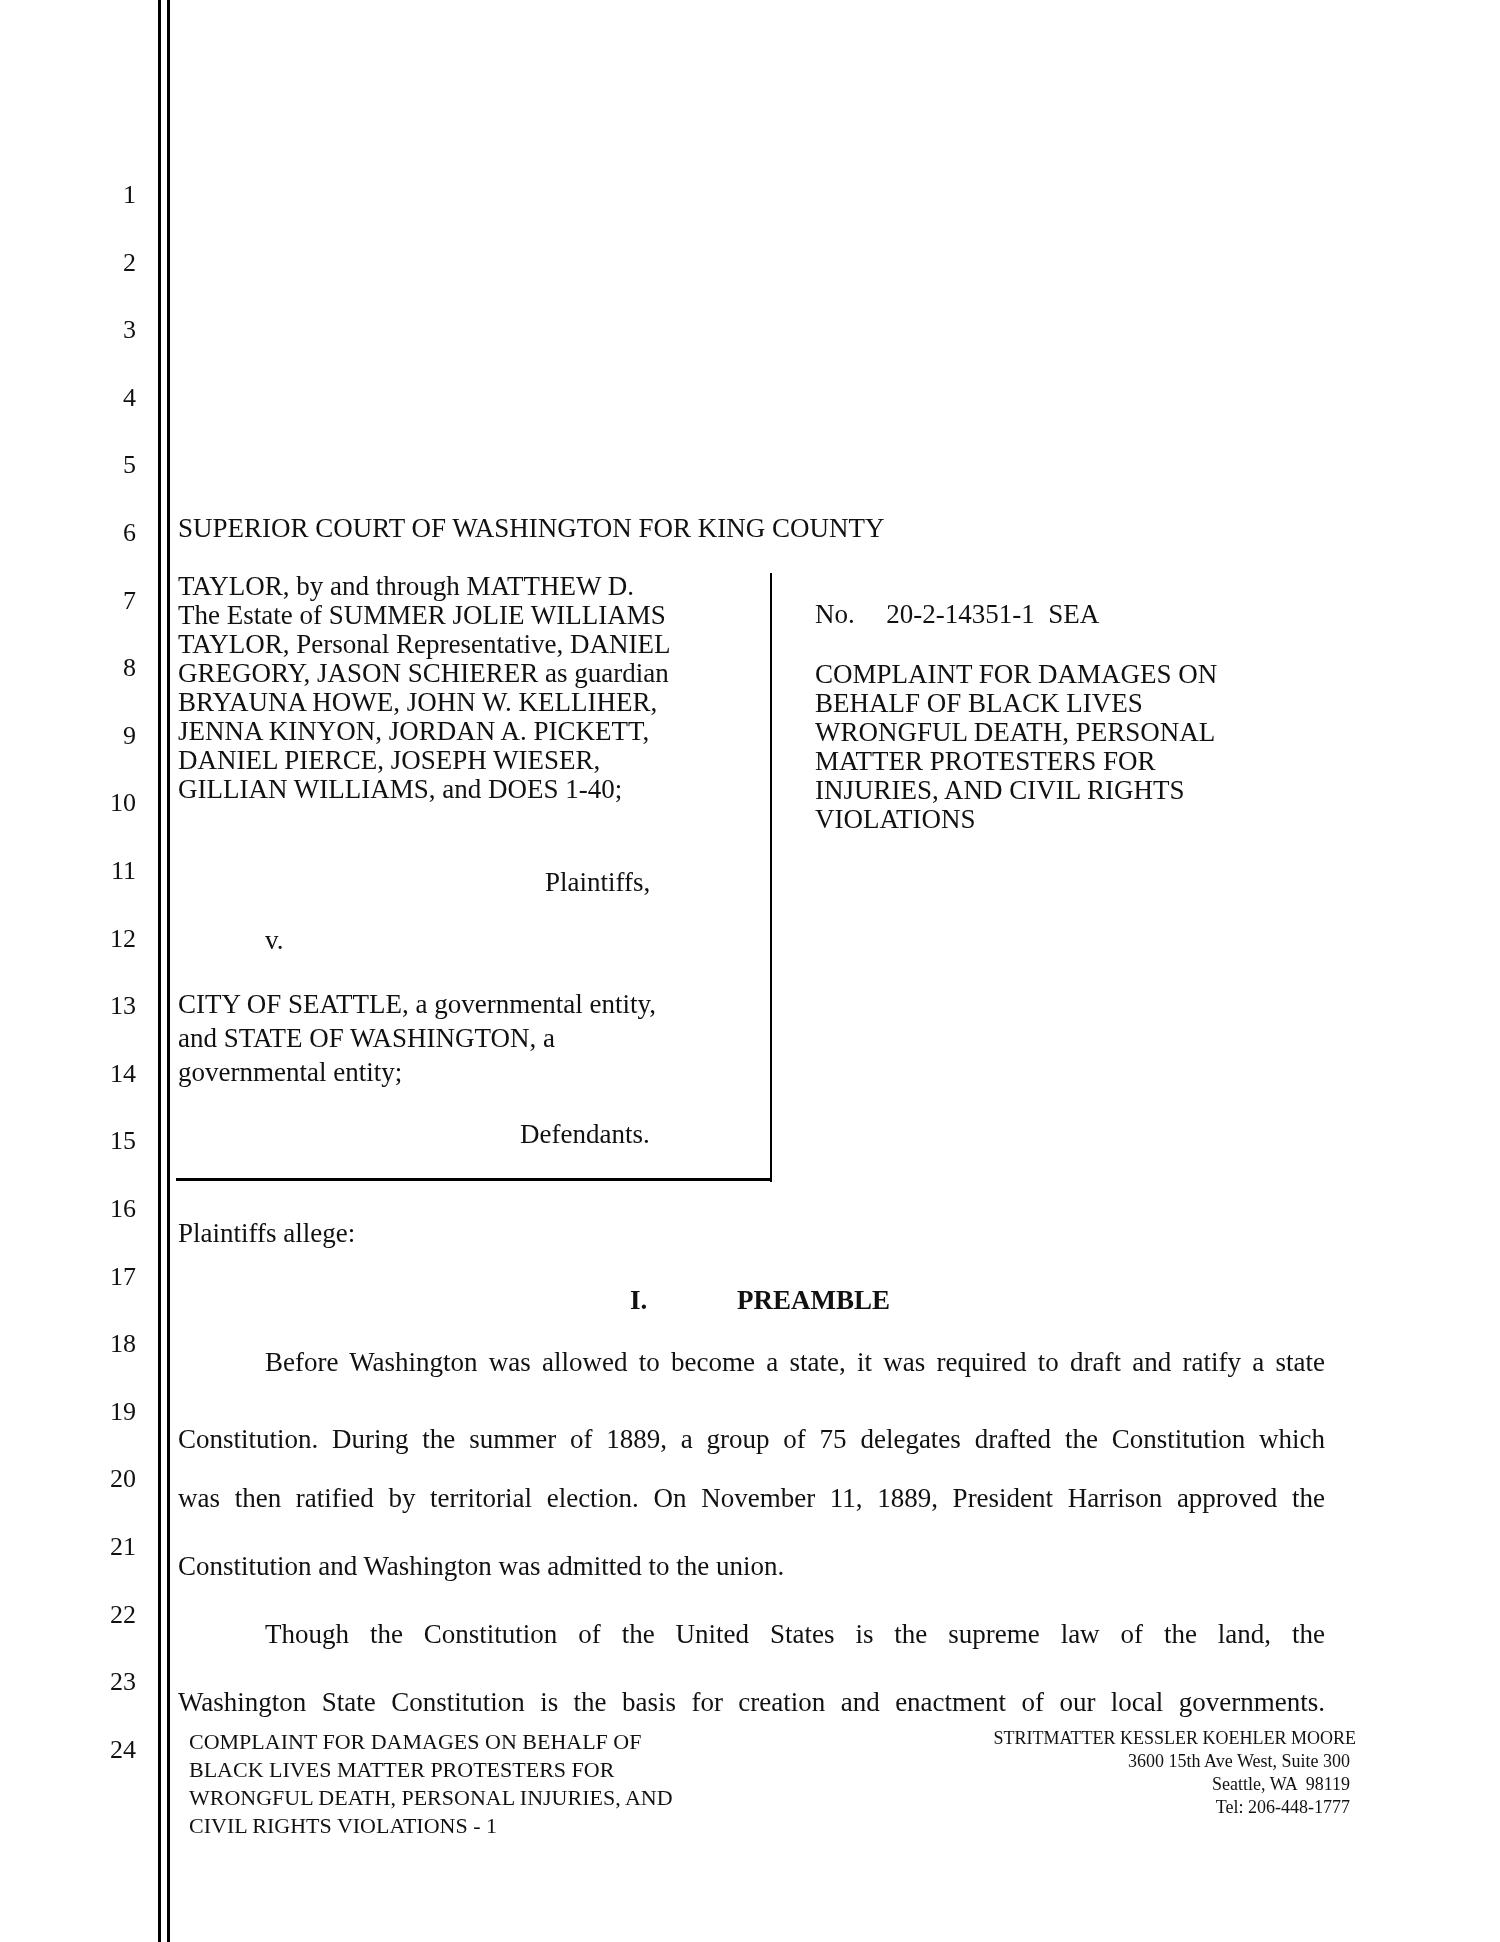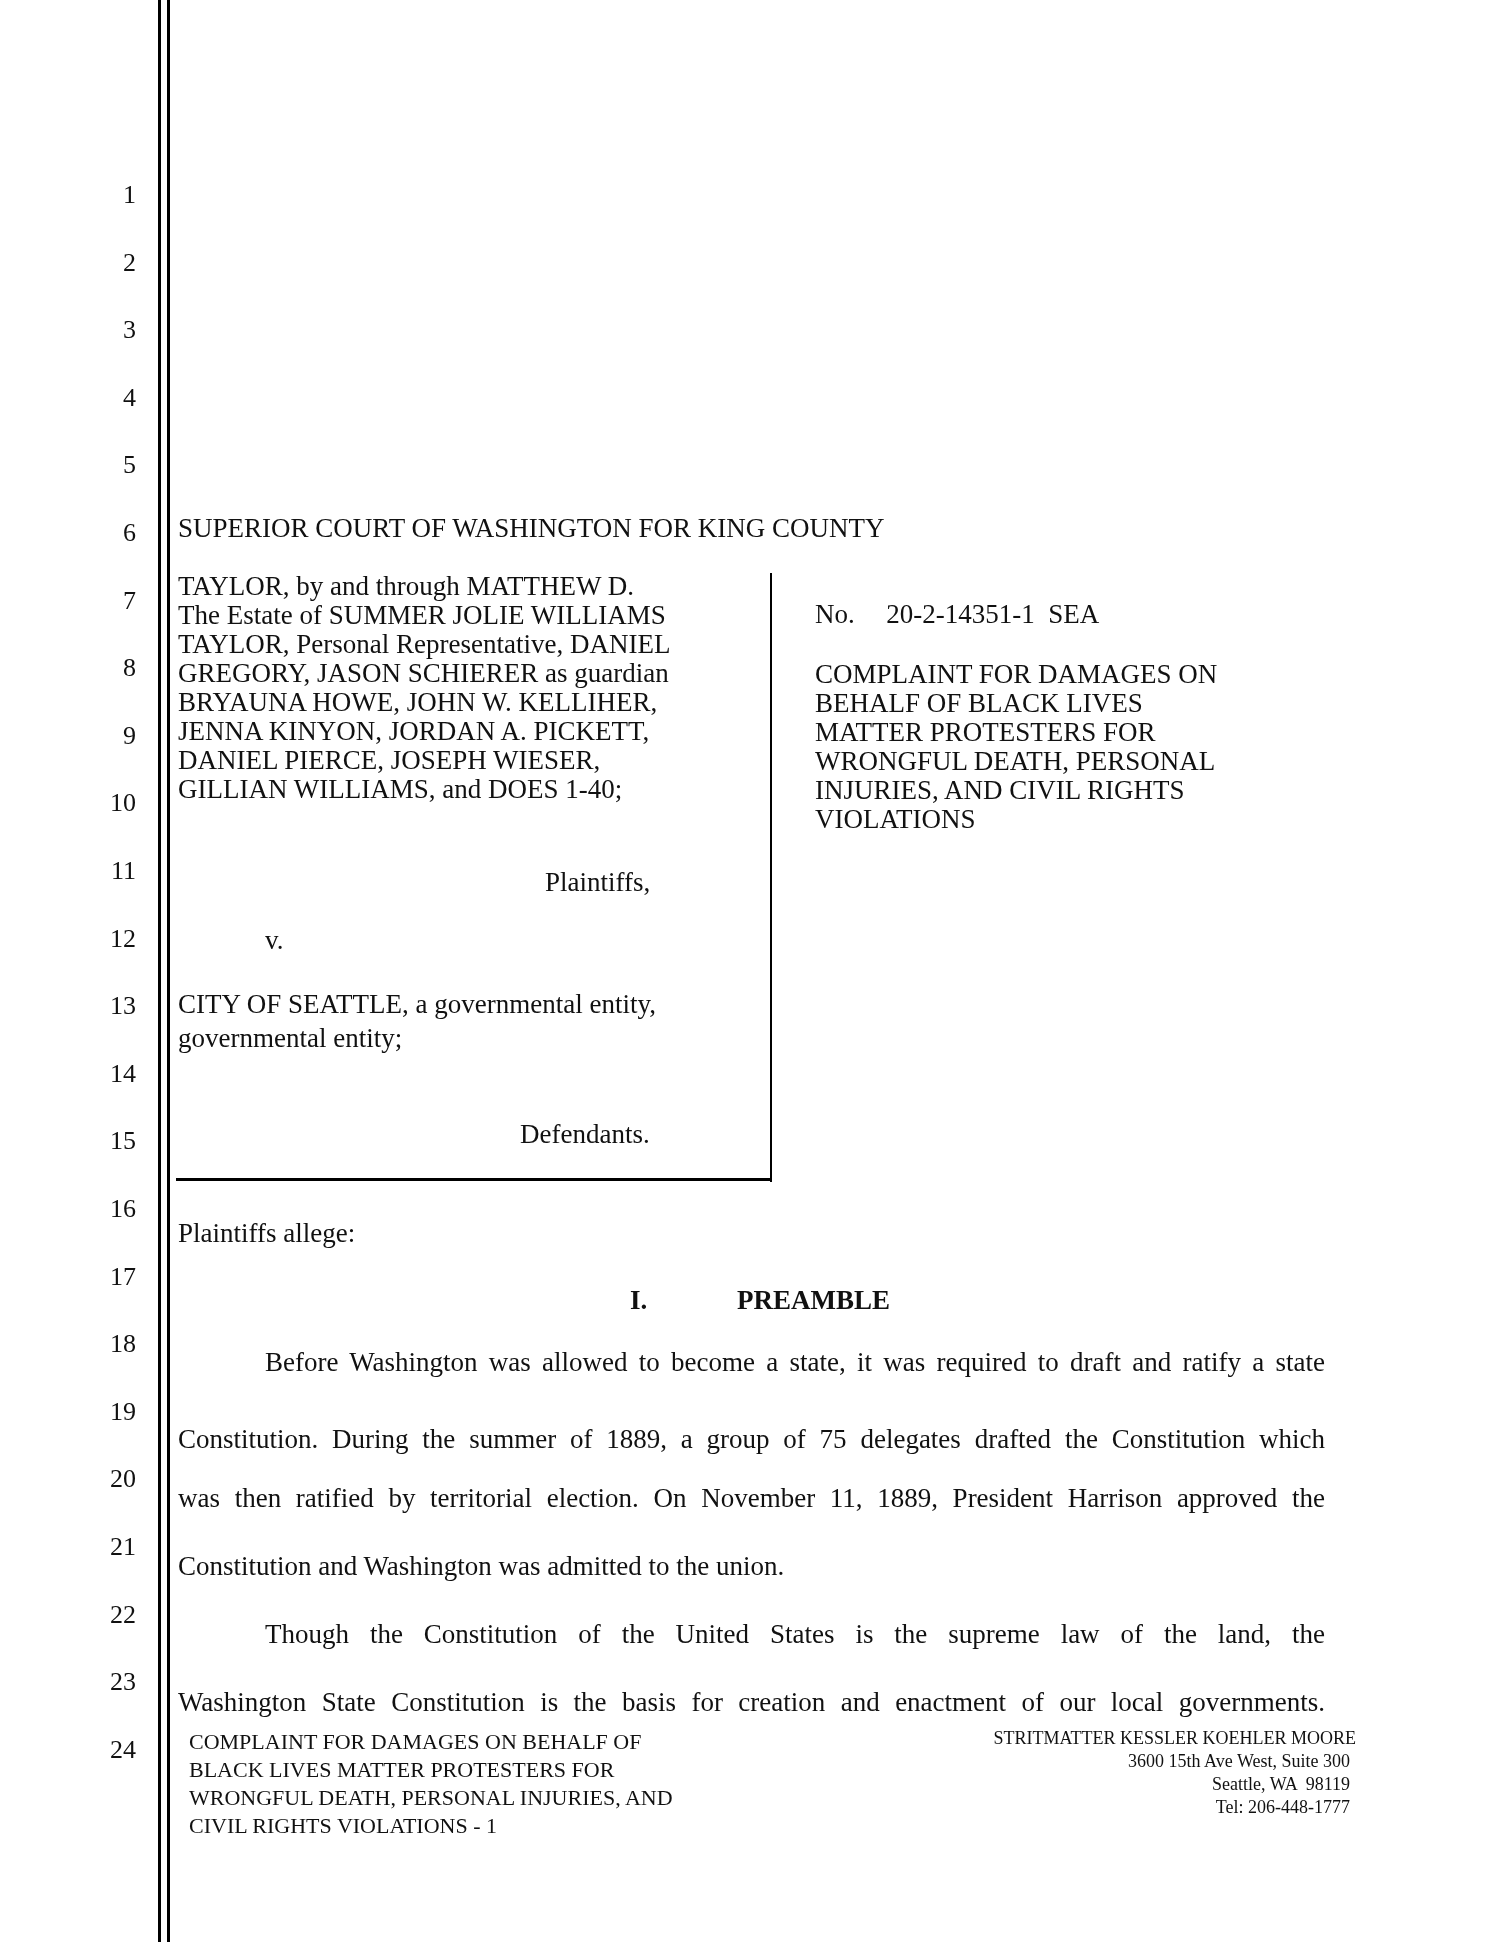--- a/index.html
+++ b/index.html
@@ -66,39 +66,40 @@
   <div>JENNA KINYON, JORDAN A. PICKETT,</div>
   <div>DANIEL PIERCE, JOSEPH WIESER,</div>
   <div>GILLIAN WILLIAMS, and DOES 1-40;</div>
 </div>
 
 <div class="abs t26" style="left:545px; top:867px;">Plaintiffs,</div>
 <div class="abs t26" style="left:265px; top:925px;">v.</div>
 
 <div class="abs" style="left:178px; top:987px; font-size:27px; line-height:34px;">
   <div>CITY OF SEATTLE, a governmental entity,</div>
+  <div>and STATE OF WASHINGTON, a</div>
   <div>governmental entity;</div>
 </div>
 
 <div class="abs t26" style="left:520px; top:1119px;">Defendants.</div>
 
 <div class="cap-border-right"></div>
 <div class="cap-border-bottom"></div>
 
 <div class="caption-right" style="top:600px;">
   <span>No.</span>
   <span style="display:inline-block; width:18px;"></span>
   <span style="white-space:pre;">20-2-14351-1  SEA</span>
 </div>
 
 <div class="caption-right" style="top:660px;">
   <div>COMPLAINT FOR DAMAGES ON</div>
   <div>BEHALF OF BLACK LIVES</div>
+  <div>WRONGFUL DEATH, PERSONAL</div>
   <div>MATTER PROTESTERS FOR</div>
-  <div>WRONGFUL DEATH, PERSONAL</div>
   <div>INJURIES, AND CIVIL RIGHTS</div>
   <div>VIOLATIONS</div>
 </div>
 
 <div class="abs t26" style="left:178px; top:1218px;">Plaintiffs allege:</div>
 
 <div class="abs t26 heading" style="left:630px; top:1285px;">I.</div>
 <div class="abs t26 heading" style="left:737px; top:1285px;">PREAMBLE</div>
 
 <div class="body-line justify" style="top:1347px; text-indent:87px;">Before Washington was allowed to become a state, it was required to draft and ratify a state</div>

